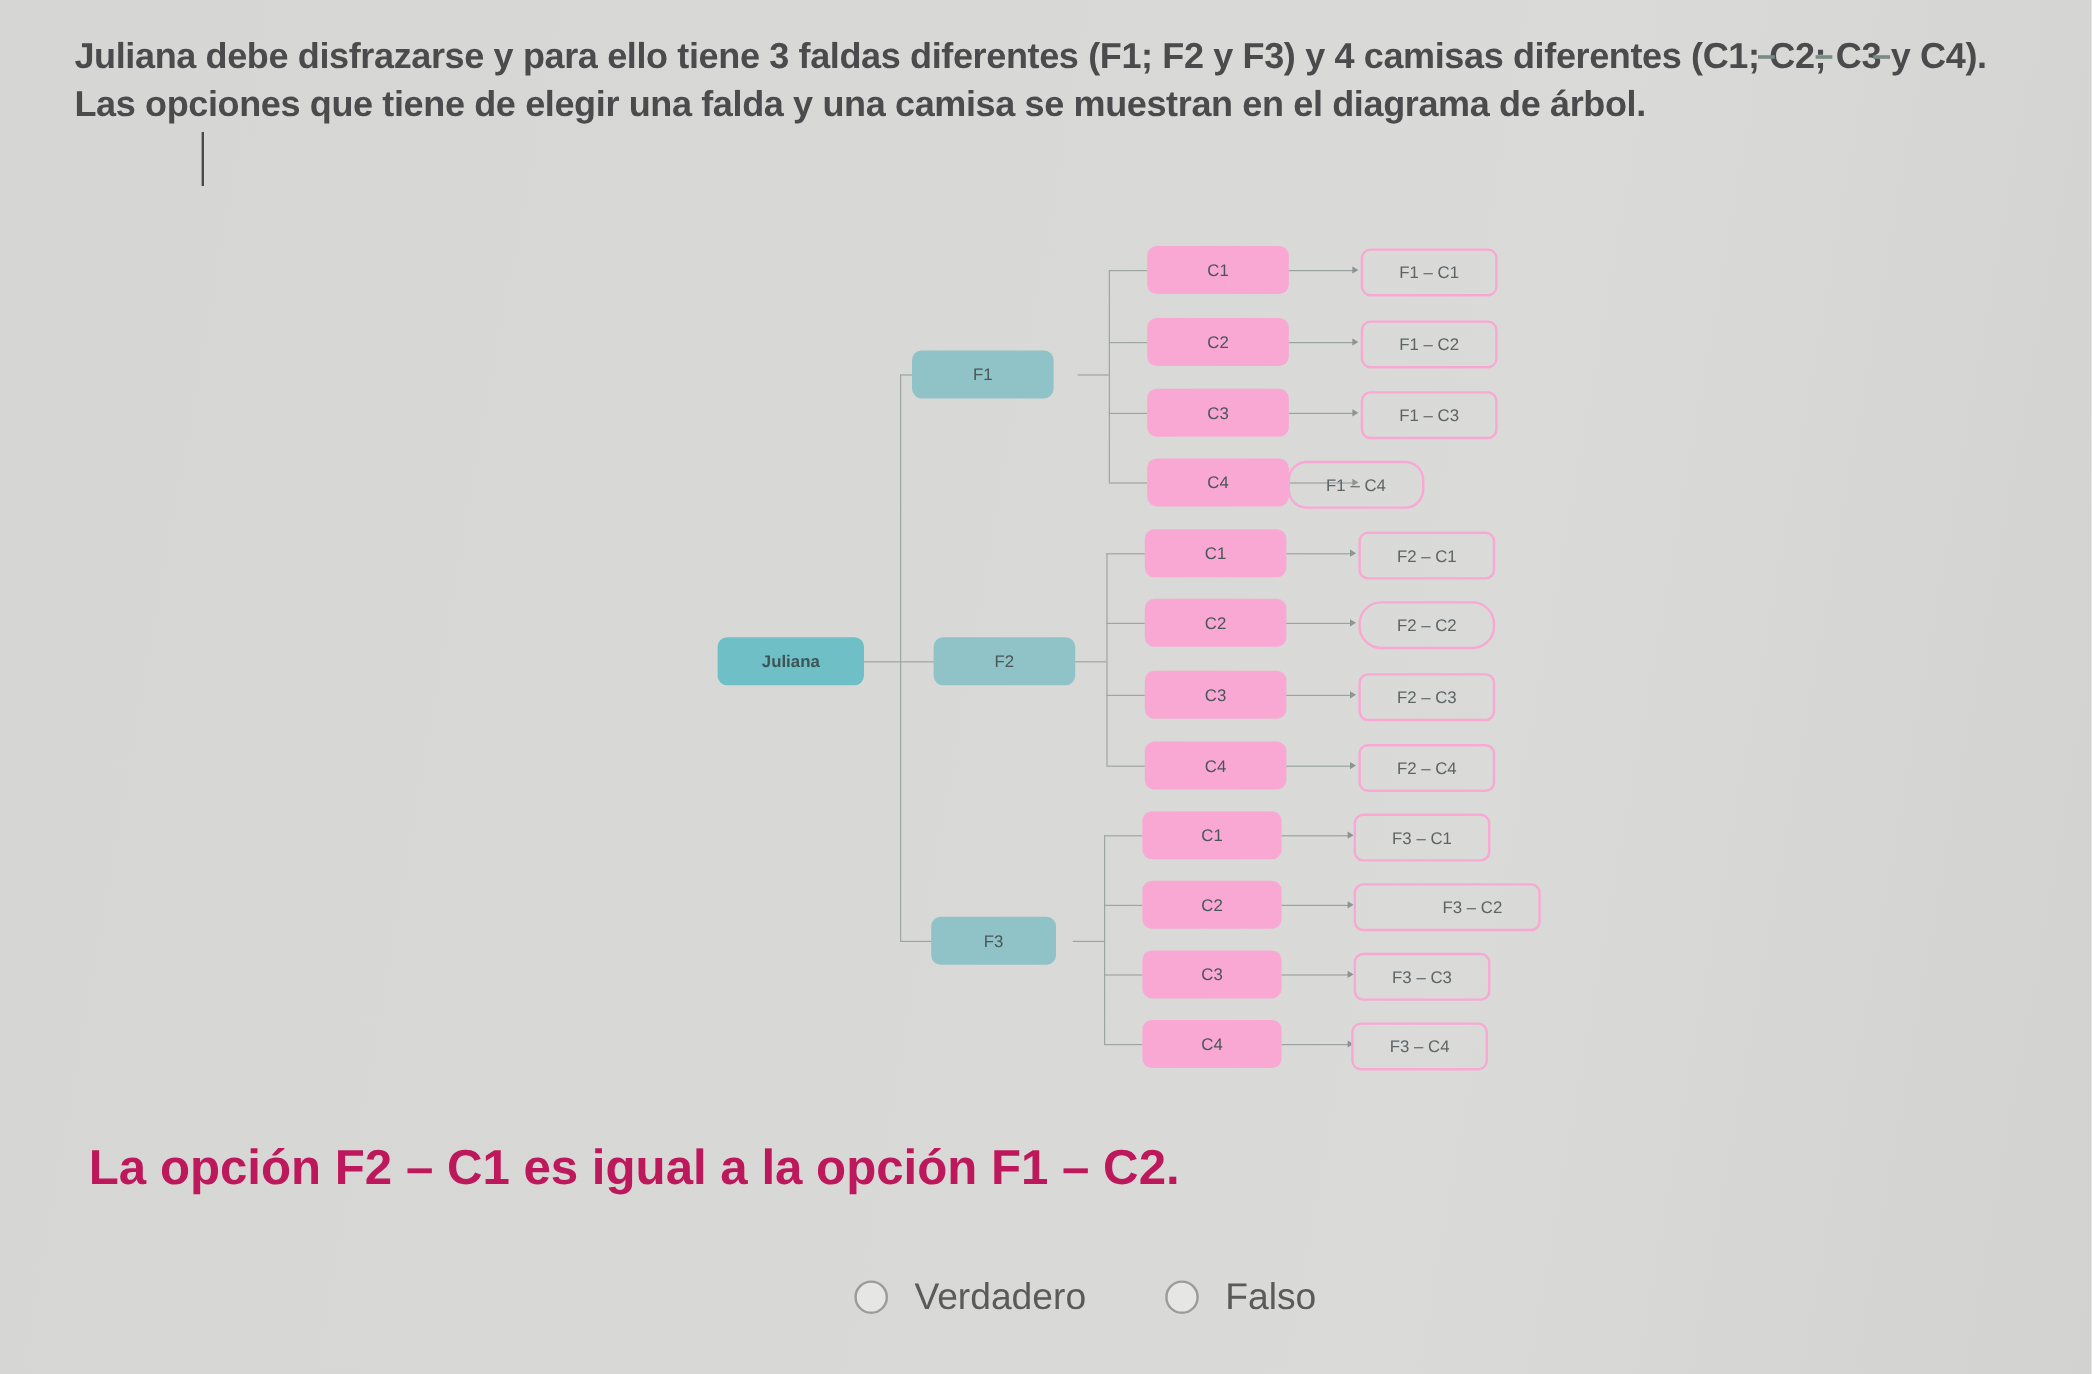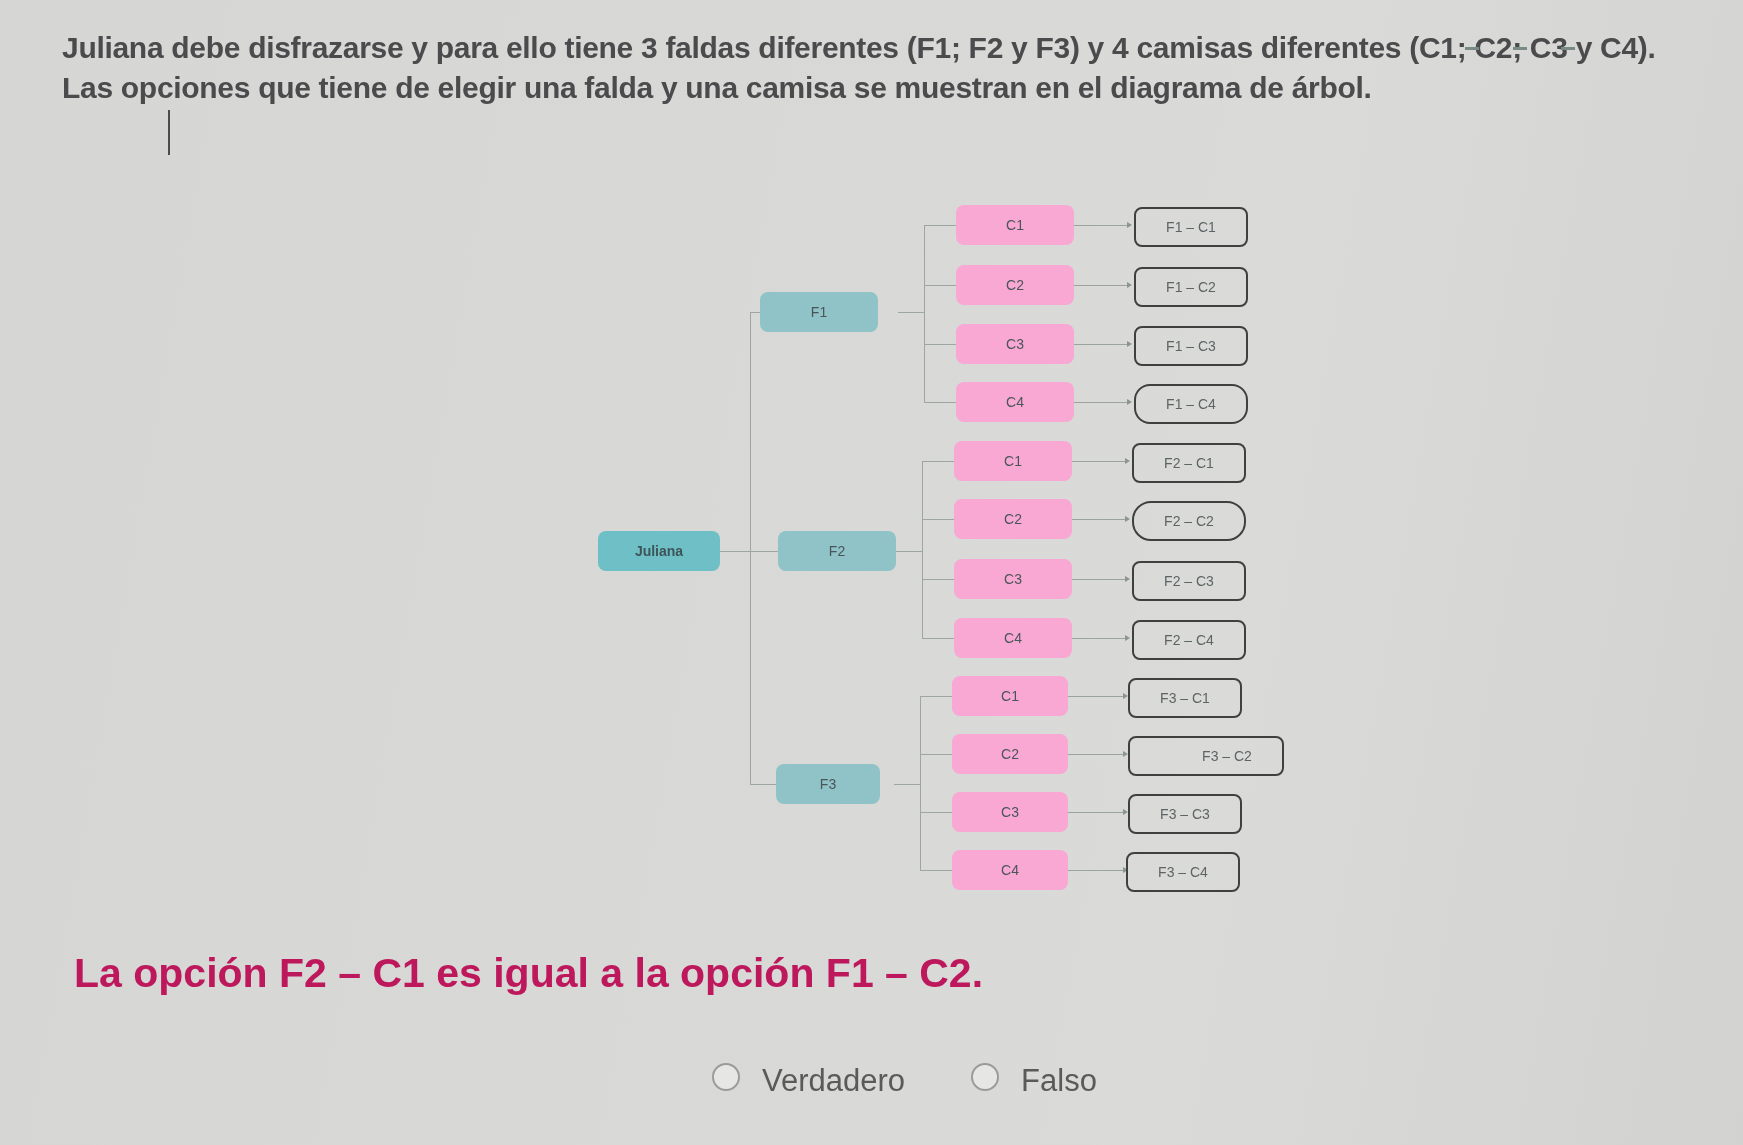--- a/index.html
+++ b/index.html
@@ -20,33 +20,33 @@
 
   .tree { position:absolute; left:0; top:0; width:1743px; height:930px; }
   .node {
     position:absolute; height:40px; border-radius:8px;
     display:flex; align-items:center; justify-content:center;
     font-size:14px; color:#4a5558;
   }
   .node.root { background:#6fbfc6; color:#3d5558; font-weight:bold; }
   .node.skirt { background:#8fc3c7; }
   .node.shirt { background:#f9a8d4; }
-  .node.leaf { background:transparent; border:2px solid #404040; color:#5d6466; }
+  .node.leaf { background:transparent; border:2px solid #f9a8d4; color:#5d6466; }
   .line { position:absolute; background:#9ea6a5; }
   .arrow { position:absolute; height:1px; background:#9aa3a2; }
   .arrow::after {
     content:""; position:absolute; right:-2px; top:-3px;
     border-left:5px solid #8a9594; border-top:3.5px solid transparent; border-bottom:3.5px solid transparent;
   }
 
   .statement {
     position:absolute; left:74px; top:950px; font-size:41px; font-weight:bold; color:#be185d;
   }
   .options { position:absolute; left:712px; top:1063px; display:flex; align-items:center; }
-  .opt { display:flex; margin-right:66px; cursor:pointer; }
+  .opt { display:flex; align-items:center; margin-right:66px; cursor:pointer; }
   .radio {
     width:28px; height:28px; border:2px solid #9a9c9c; border-radius:50%;
     background:#e6e6e4; margin-right:22px; box-sizing:border-box;
   }
   .opt-label { font-size:31px; color:#5a5a5a; }
 </style>
 </head>
 <body>
 
 <div class="intro">Juliana debe disfrazarse y para ello tiene 3 faldas diferentes (F1; F2 y F3) y 4 camisas diferentes (C1; C2; C3 y C4). Las opciones que tiene de elegir una falda y una camisa se muestran en el diagrama de árbol.</div>
@@ -74,21 +74,21 @@
   <div class="node shirt" style="left:956px;top:265px;width:118px;">C2</div>
   <div class="node shirt" style="left:956px;top:324px;width:118px;">C3</div>
   <div class="node shirt" style="left:956px;top:382px;width:118px;">C4</div>
   <div class="arrow" style="left:1074px;top:225px;width:56px;"></div>
   <div class="arrow" style="left:1074px;top:285px;width:56px;"></div>
   <div class="arrow" style="left:1074px;top:344px;width:56px;"></div>
   <div class="arrow" style="left:1074px;top:402px;width:56px;"></div>
   <div class="node leaf" style="left:1134px;top:207px;width:110px;height:36px;">F1 – C1</div>
   <div class="node leaf" style="left:1134px;top:267px;width:110px;height:36px;">F1 – C2</div>
   <div class="node leaf" style="left:1134px;top:326px;width:110px;height:36px;">F1 – C3</div>
-  <div class="node leaf" style="left:1134px;top:384px;width:110px;height:36px;border-radius:16px;">F1 – C4</div>
+  <div class="node leaf" style="left:1073px;top:384px;width:110px;height:36px;border-radius:16px;">F1 – C4</div>
 
   <div class="node skirt" style="left:778px;top:531px;width:118px;">F2</div>
   <div class="line" style="left:896px;top:551px;width:26px;height:1px;"></div>
   <div class="line" style="left:922px;top:461px;width:1px;height:177px;"></div>
   <div class="line" style="left:922px;top:461px;width:32px;height:1px;"></div>
   <div class="line" style="left:922px;top:519px;width:32px;height:1px;"></div>
   <div class="line" style="left:922px;top:579px;width:32px;height:1px;"></div>
   <div class="line" style="left:922px;top:638px;width:32px;height:1px;"></div>
 
   <div class="node shirt" style="left:954px;top:441px;width:118px;">C1</div>

